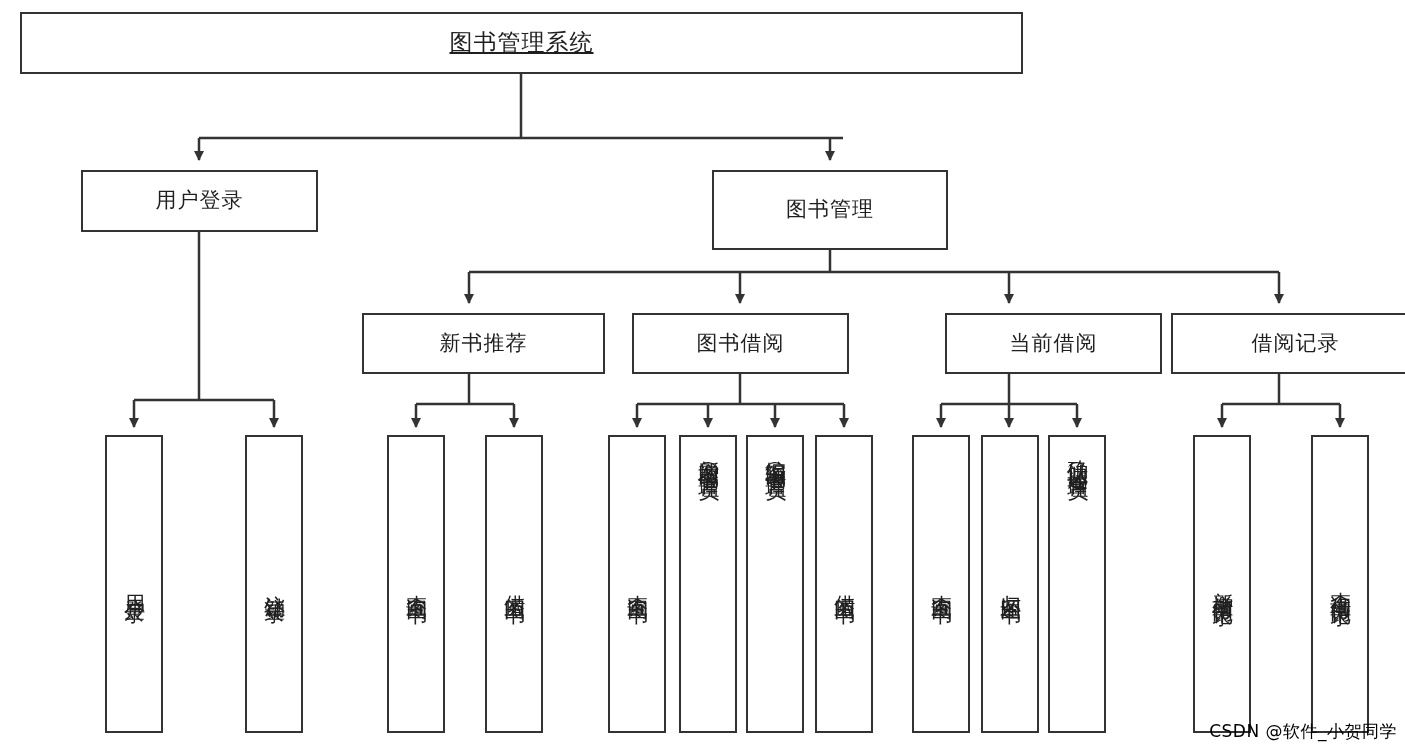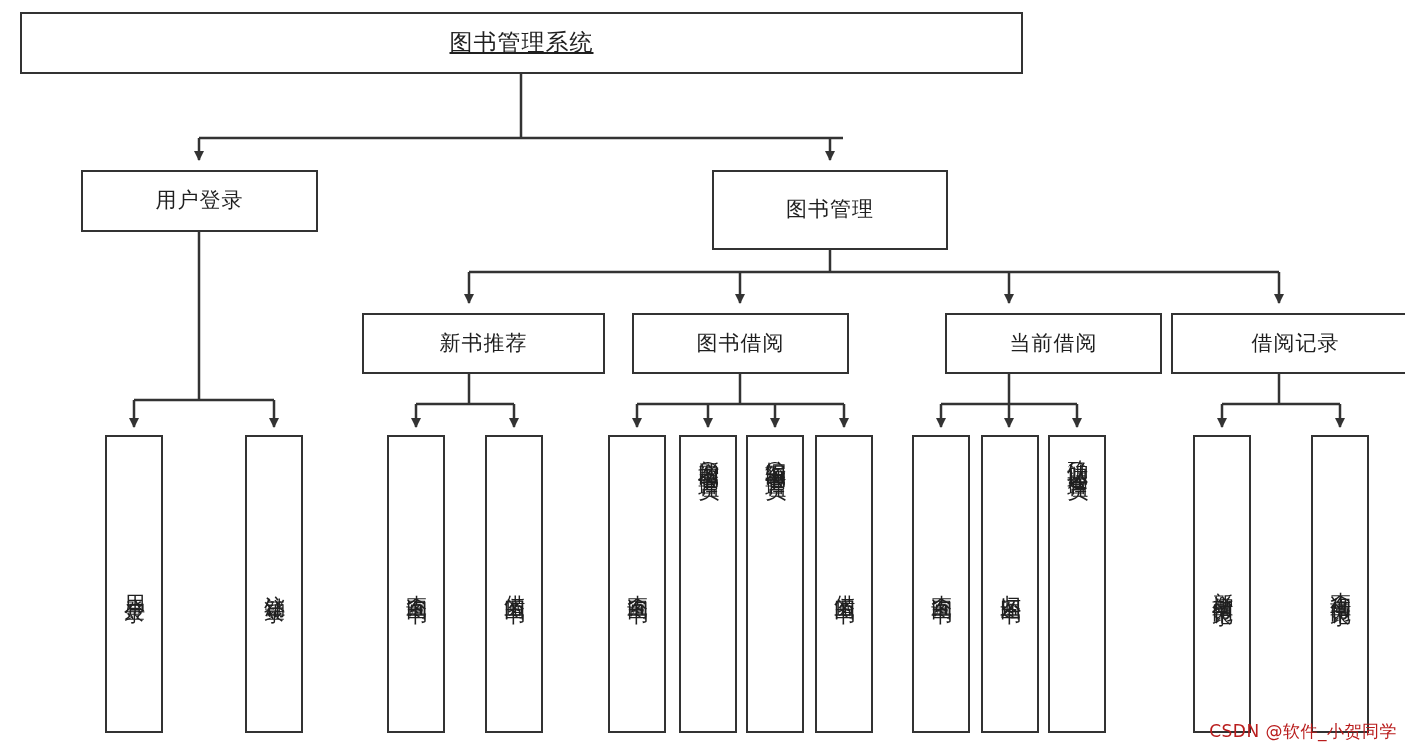--- a/index.html
+++ b/index.html
@@ -59,21 +59,21 @@
   }
   #title-node {
     font-size: 23px;
     text-decoration: underline;
   }
   #watermark {
     position: absolute;
     right: 8px;
     bottom: 4px;
     font-size: 17px;
-    color: #b91c1c;
+    color: #000000;
     letter-spacing: 0.5px;
     white-space: nowrap;
   }
 </style>
 </head>
 <body>
 
 <div id="diagram-root">
 
   <svg id="diagram-svg" viewBox="0 0 1405 747" xmlns="http://www.w3.org/2000/svg">

